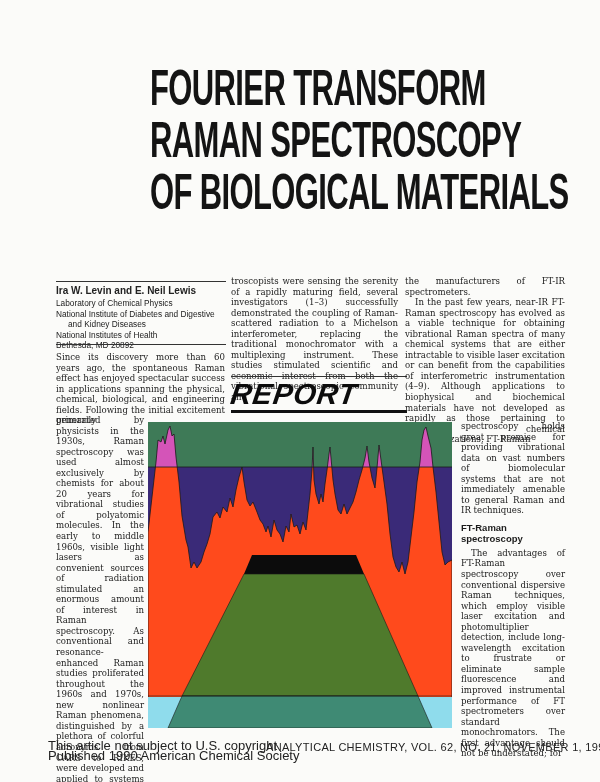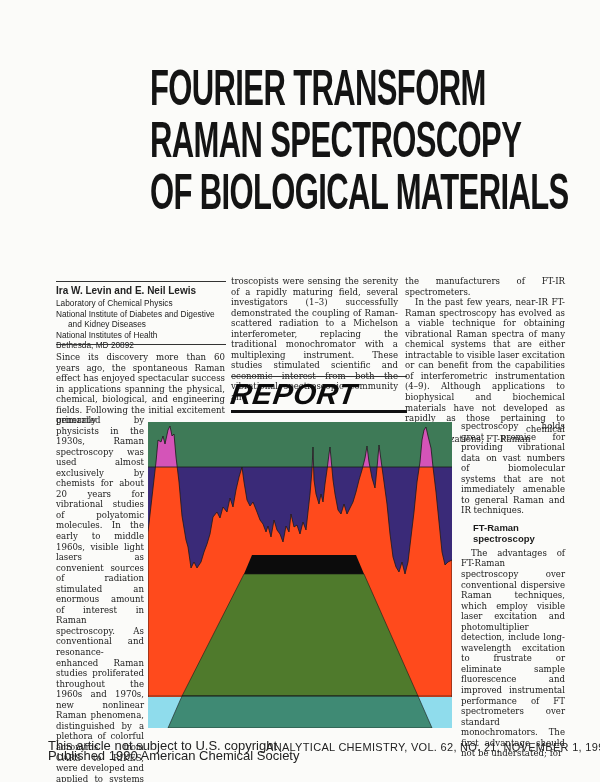--- a/index.html
+++ b/index.html
@@ -16,21 +16,21 @@
   }
   .title div { transform: scaleX(0.62); transform-origin: left center; white-space: nowrap; }
   .authors { position: absolute; left: 56px; top: 286px; width: 170px;
     font-family: "Liberation Sans", sans-serif; font-size: 8.3px; line-height: 10.4px; color: #222; }
   .authors .names { font-weight: bold; font-size: 10px; margin-bottom: 2px; }
   .authors .indent { padding-left: 12px; }
   .rule { position: absolute; height: 1px; background: #333; }
   .col { position: absolute; font-size: 8.6px; line-height: 10.55px; text-align: justify; color: #1c1c1c; }
   .col p { margin: 0; }
   .col .ind { text-indent: 10px; }
-  .heading { font-family: "Liberation Sans", sans-serif; font-weight: bold; font-size: 9.5px; line-height: 11px; margin: 6px 12px 4px; text-align: left; }
+  .heading { font-family: "Liberation Sans", sans-serif; font-weight: bold; font-size: 9.5px; line-height: 11px; margin: 6px 0 4px; text-align: left; }
   .report { position: absolute; left: 231px; top: 379px; width: 180px; height: 30px; }
   .report .word { font-family: "Liberation Sans", sans-serif; font-style: italic; font-weight: 900; font-size: 29px; letter-spacing: 1px; color: #0c0c0c; line-height: 30px; transform: skewX(-8deg); }
   .figure { position: absolute; left: 148px; top: 422px; width: 304px; height: 306px; overflow: hidden; }
   .footer-left { position: absolute; left: 48px; top: 741px; font-family: "Liberation Sans", sans-serif; font-size: 13px; line-height: 9.5px; color: #222; }
   .footer-right { position: absolute; left: 266px; top: 741px; font-family: "Liberation Sans", sans-serif; font-size: 11px; color: #222; letter-spacing: 0.3px; white-space: nowrap; }
 </style>
 </head>
 <body>
 
 <div class="title">

